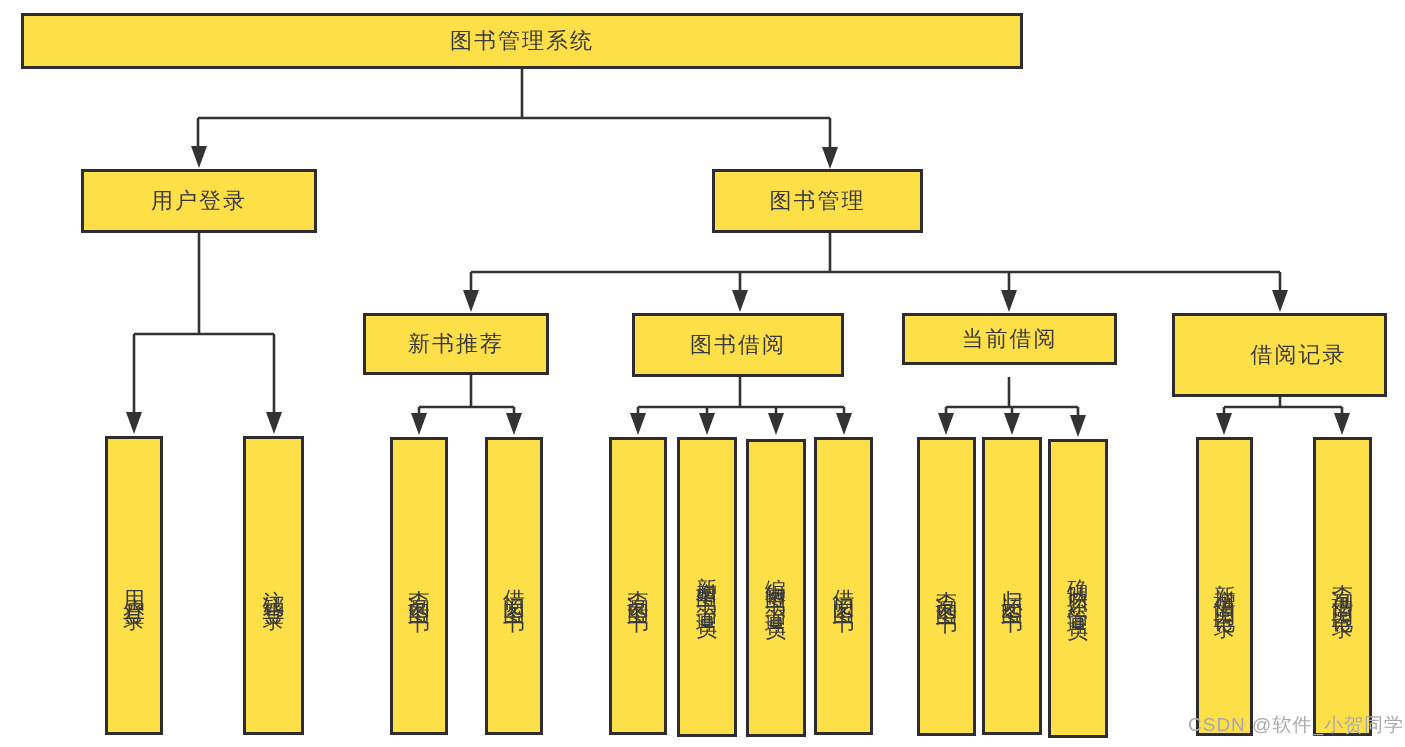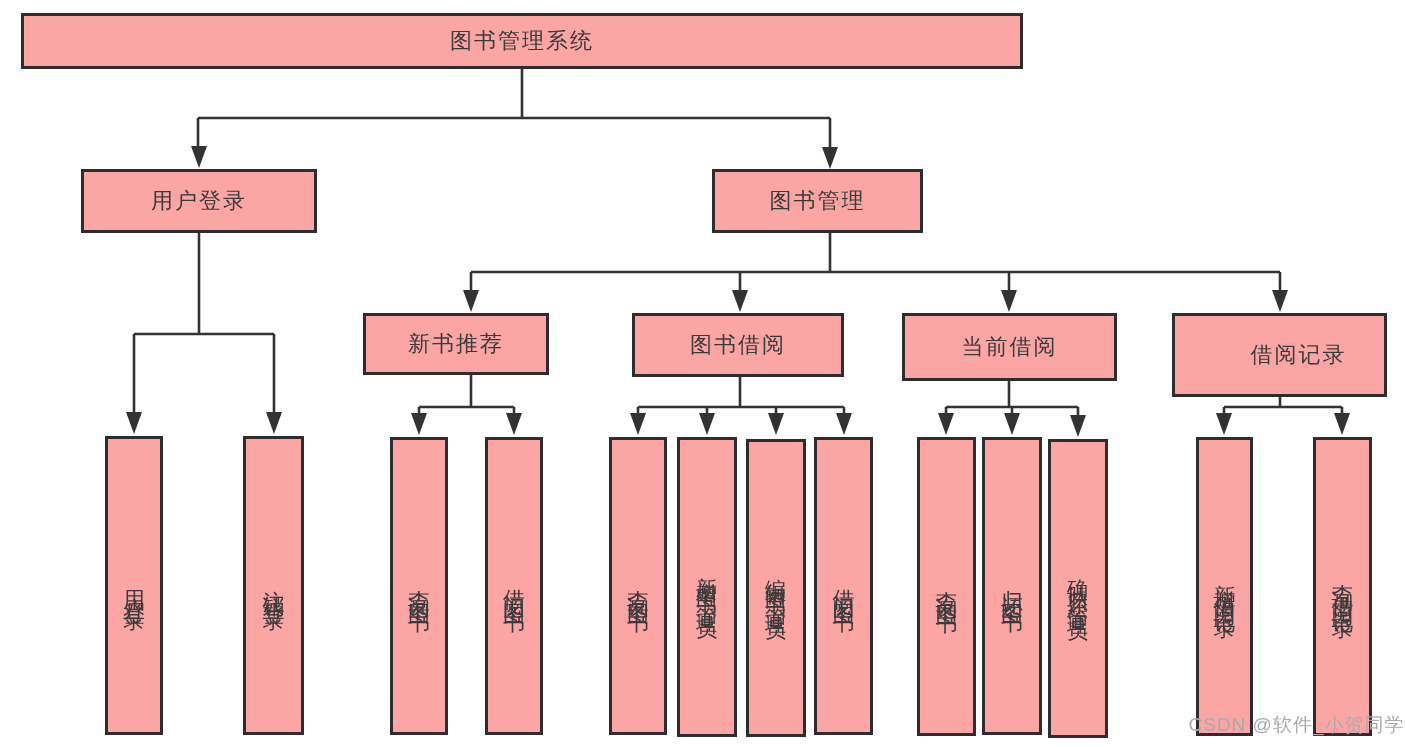--- a/index.html
+++ b/index.html
@@ -9,21 +9,21 @@
     height: 747px;
     background: #ffffff;
     font-family: "Liberation Sans", sans-serif;
     overflow: hidden;
   }
   #wires { position: absolute; left: 0; top: 0; width: 1405px; height: 747px; }
 
   .hbox, .vbox {
     position: absolute;
     box-sizing: border-box;
-    background: #fca5a5;
+    background: #fde047;
     border: 3px solid #2d2d2f;
     color: #3a3a3c;
     display: flex;
     align-items: center;
     justify-content: center;
     text-align: center;
   }
   .hbox {
     font-size: 22px;
     letter-spacing: 2px;
@@ -40,21 +40,21 @@
 
   .watermark {
     position: absolute;
     left: 1188px;
     top: 712px;
     width: 217px;
     font-size: 19px;
     color: #a9a9af;
     letter-spacing: 1px;
     white-space: nowrap;
-    text-align: center;
+    text-align: left;
   }
 </style>
 </head>
 <body>
 
 <div id="canvas">
 
   <svg id="wires" width="1405" height="747" viewBox="0 0 1405 747" fill="none" xmlns="http://www.w3.org/2000/svg">
     <g stroke="#333335" stroke-width="2.6">
 
@@ -95,21 +95,21 @@
     </g>
   </svg>
 
   <div class="hbox" style="left:21px; top:13px; width:1002px; height:56px;">图书管理系统</div>
 
   <div class="hbox" style="left:81px; top:169px; width:236px; height:64px;">用户登录</div>
   <div class="hbox" style="left:712px; top:169px; width:211px; height:64px;">图书管理</div>
 
   <div class="hbox" style="left:363px; top:313px; width:186px; height:62px;">新书推荐</div>
   <div class="hbox" style="left:632px; top:313px; width:212px; height:64px;">图书借阅</div>
-  <div class="hbox" style="left:902px; top:313px; width:215px; height:68px;">当前借阅</div>
+  <div class="hbox" style="left:902px; top:313px; width:215px; height:52px;">当前借阅</div>
   <div class="hbox" style="left:1172px; top:313px; width:215px; height:84px;padding-left:38px;">借阅记录</div>
 
   <div class="vbox" style="left:105px; top:436px; width:58px; height:299px;">用户登录</div>
   <div class="vbox" style="left:243px; top:436px; width:61px; height:299px;">注销登录</div>
 
   <div class="vbox" style="left:390px; top:437px; width:58px; height:298px;">查询图书</div>
   <div class="vbox" style="left:485px; top:437px; width:58px; height:298px;">借阅图书</div>
 
   <div class="vbox" style="left:609px; top:437px; width:58px; height:298px;">查询图书</div>
   <div class="vbox tight" style="left:677px; top:437px; width:60px; height:300px;">新增图书（管理员）</div>

